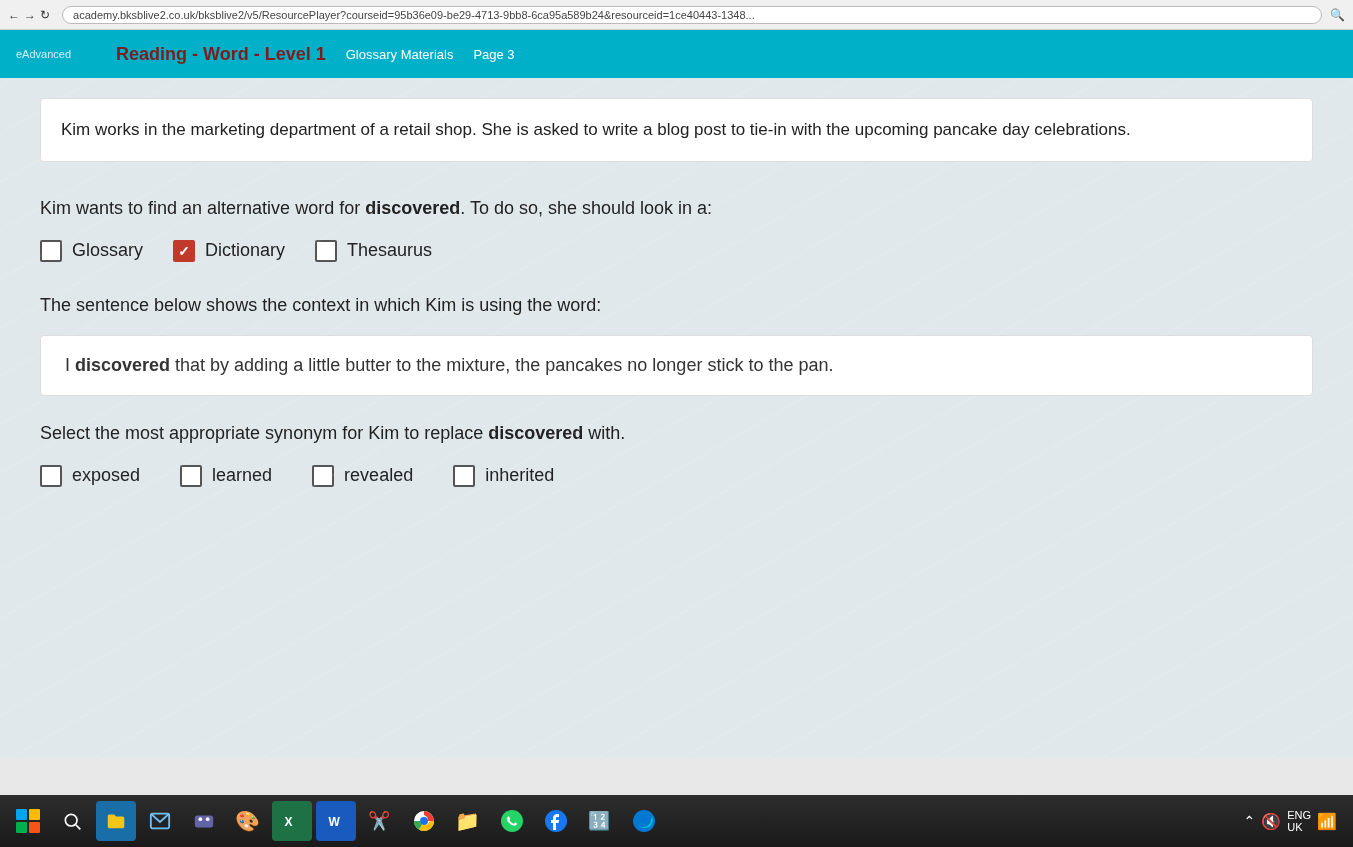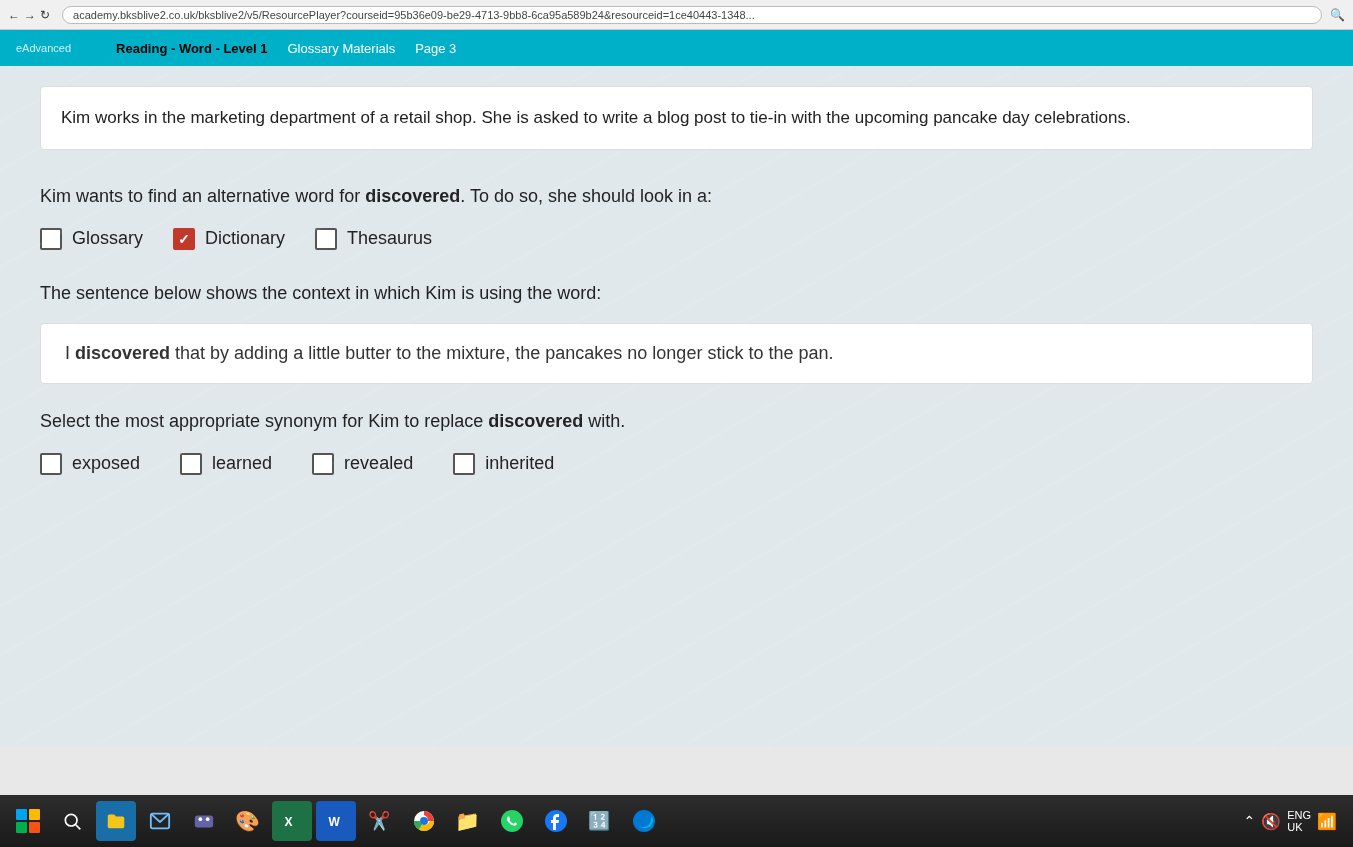--- a/index.html
+++ b/index.html
@@ -33,29 +33,29 @@
       color: #444;
       margin: 17px 8px;
       white-space: nowrap;
       overflow: hidden;
       text-overflow: ellipsis;
     }
 
     
     .nav-bar {
       background: #00b0c8;
-      height: 36px;
+      height: 48px;
       display: flex;
       align-items: center;
       padding: 0 16px;
       gap: 20px;
     }
     .nav-bar .nav-label {
-      color: #000000;
-      font-size: 13px;
+      color: #7f1d1d;
+      font-size: 18px;
       font-weight: 600;
       white-space: nowrap;
       padding-left: 25px;
     }
     .nav-bar .nav-item {
       color: #fff;
       font-size: 13px;
       cursor: pointer;
       white-space: nowrap;
     }

